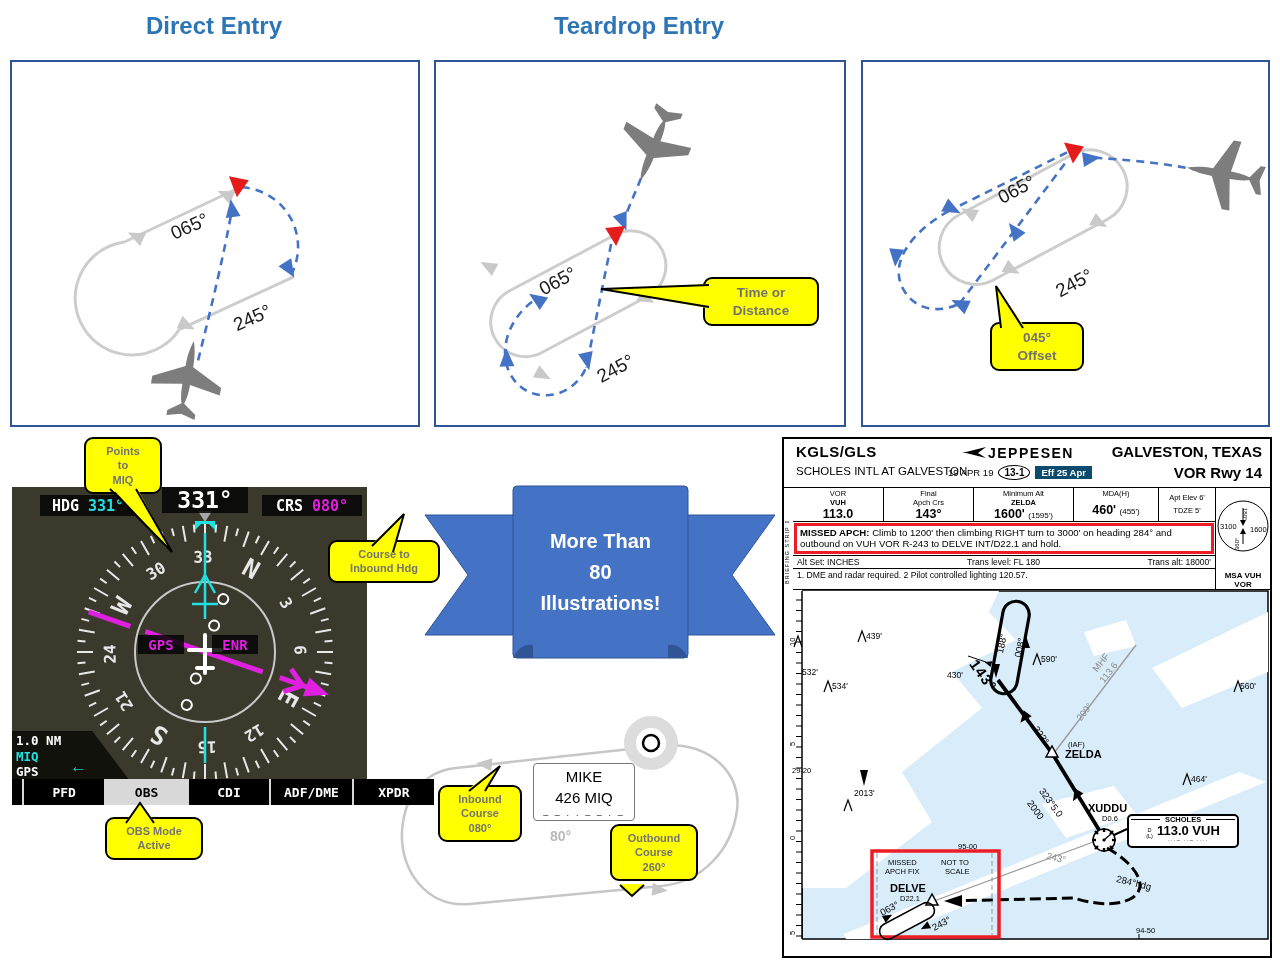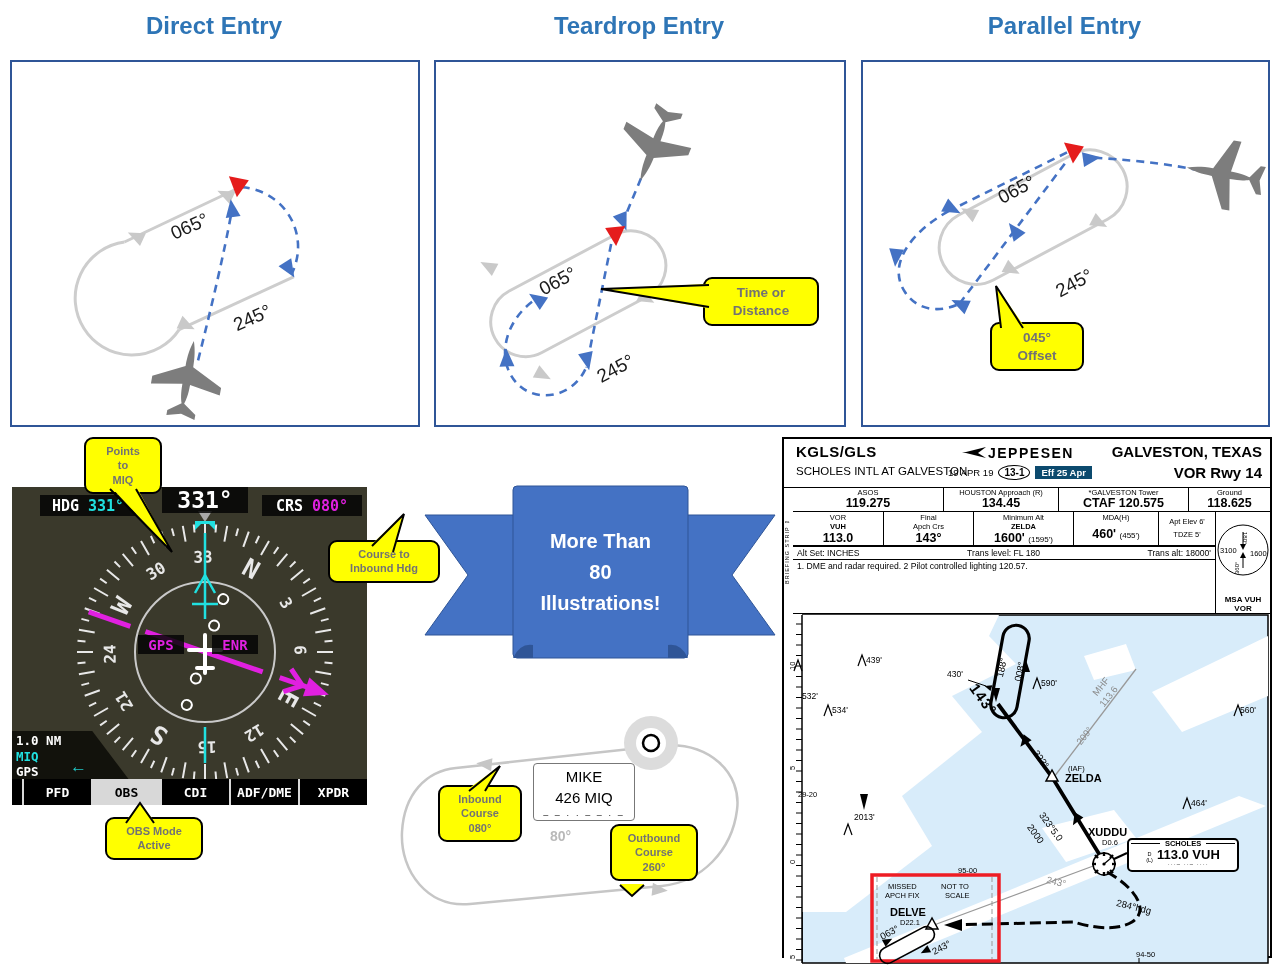--- a/index.html
+++ b/index.html
@@ -37,21 +37,21 @@
   #crs-box{left:250px;top:8px;width:100px;height:21px;font-size:15px;}
   #heading-box{left:150px;top:0;width:86px;height:26px;font-size:23px;}
   .cyan{color:#20e0e0;} .magenta{color:#e020e0;}
   #gps-annun{left:126px;top:148px;width:46px;height:19px;font-size:14px;color:#e020e0;}
   #enr-annun{left:200px;top:148px;width:46px;height:19px;font-size:14px;color:#e020e0;}
   #datablock{position:absolute;left:0;top:244px;width:118px;height:50px;z-index:3;
              background:#12120c;clip-path:polygon(0 0,68% 0,100% 100%,0 100%);
              font-family:"DejaVu Sans Mono",monospace;font-weight:bold;font-size:12.5px;
              color:#fff;line-height:1.25;padding:2px 0 0 4px;box-sizing:border-box;}
   #db-arrow{position:absolute;left:58px;top:270px;color:#20c8c8;font-size:17px;z-index:3;}
-  #softkeys{position:absolute;left:0;bottom:0;width:355px;height:26px;background:#000;
+  #softkeys{position:absolute;left:0;bottom:0;width:422px;height:26px;background:#000;
             display:flex;align-items:stretch;z-index:4;padding-left:10px;box-sizing:border-box;}
   .softkey{flex:1;background:#000;color:#fff;border:none;border-left:2px solid #d8d8d8;
            font-family:"DejaVu Sans Mono",monospace;font-weight:bold;font-size:13px;padding:0;}
   .softkey.active{background:#d8d8d8;color:#000;}
   
   #mike{left:390px;top:700px;width:390px;height:260px;}
   #mike-box{position:absolute;left:143px;top:63px;width:100px;height:56px;background:#fff;
             border:1.5px solid #777;border-radius:4px;text-align:center;z-index:2;}
   #mike-box .nm{font-size:15px;line-height:1.15;margin-top:4px;}
   #mike-box .morse{font-size:9px;letter-spacing:2px;color:#222;margin-top:3px;}
@@ -114,21 +114,20 @@
 
   <svg width="0" height="0" style="position:absolute" aria-hidden="true">
     <defs>
       <path id="plane-shape" d="M0,-30 C2,-24 3,-18 3,-10 L27,2 L27,8 L3,4 C3,12 2,16 1,19 L11,26 L11,30 L0,27 L-11,30 L-11,26 L-1,19 C-2,16 -3,12 -3,4 L-27,8 L-27,2 L-3,-10 C-3,-18 -2,-24 0,-30 Z"></path>
       <polygon id="arrow-tri" points="-5,-6 5,-6 0,6"></polygon>
     </defs>
   </svg>
 
   <div class="entry-title" style="left:10px;width:408px;">Direct Entry</div>
   <div class="entry-title" style="left:434px;width:410px;">Teardrop Entry</div>
-  <div class="entry-title" style="left:861px;width:407px;">Parallel Entry</div>
 
   <div class="entry-box" style="left:10px;width:406px;">
     <svg viewBox="0 0 408 363">
       <g stroke="#cdcdcd" stroke-width="3" fill="none">
         <path d="M113,180 L225,127"></path>
         <path d="M113,180 A57,57 0 1 0 168,268"></path>
         <path d="M168,268 L283,215"></path>
       </g>
       <g fill="#c9c9c9">
         <use href="#arrow-tri" transform="translate(124,174) rotate(115) scale(1.4)"></use>
@@ -332,38 +331,20 @@
       <div id="jh-meta">
         <span>19 APR 19</span>
         <span id="jh-index">13-1</span>
         <span id="jh-eff">Eff 25 Apr</span>
       </div>
       <div id="jh-city">GALVESTON, TEXAS</div>
       <div id="jh-proc">VOR Rwy 14</div>
     </div>
     <div id="strip-label">BRIEFING STRIP ™</div>
 
-    <div class="comm-row">
-      <div class="comm-cell" style="width:150px;">
-        <div class="comm-label">ASOS</div>
-        <div class="comm-value">119.275</div>
-      </div>
-      <div class="comm-cell" style="width:115px;">
-        <div class="comm-label">HOUSTON Approach (R)</div>
-        <div class="comm-value">134.45</div>
-      </div>
-      <div class="comm-cell" style="width:130px;">
-        <div class="comm-label">*GALVESTON Tower</div>
-        <div class="comm-value">CTAF 120.575</div>
-      </div>
-      <div class="comm-cell" style="flex:1;">
-        <div class="comm-label">Ground</div>
-        <div class="comm-value">118.625</div>
-      </div>
-    </div>
 
     <div id="brief-main">
       <div id="brief-left">
         <div class="row2">
           <div class="b-cell" style="width:90px;">
             <div class="b-label">VOR</div>
             <div class="b-label" style="font-weight:bold">VUH</div>
             <div class="b-value">113.0</div>
           </div>
           <div class="b-cell" style="width:90px;">
@@ -378,20 +359,23 @@
           </div>
           <div class="b-cell" style="width:85px;">
             <div class="b-label">MDA(H)</div>
             <div class="b-value" style="margin-top:6px"><span>460'</span> <span class="b-sub">(455')</span></div>
           </div>
           <div class="b-cell" style="flex:1;">
             <div class="b-label" style="margin-top:4px">Apt Elev  6'</div>
             <div class="b-label" style="margin-top:4px">TDZE  5'</div>
           </div>
         </div>
+        <div id="missed-box">
+          <b>MISSED APCH:</b> <span>Climb to 1200' then climbing RIGHT turn to 3000' on heading 284° and outbound on VUH VOR R-243 to DELVE INT/D22.1 and hold.</span>
+        </div>
         <div id="settings-row">
           <span>Alt Set: INCHES</span>
           <span>Trans level: FL 180</span>
           <span>Trans alt: 18000'</span>
         </div>
         <div id="notes-row">1. DME and radar required. 2 Pilot controlled lighting 120.57.</div>
       </div>
       <div id="msa-cell">
         <svg width="54" height="78" viewBox="0 0 54 78">
           <circle cx="27" cy="38" r="25" stroke="#000" stroke-width="1" fill="none"></circle>
@@ -485,21 +469,21 @@
       </svg>
       <div class="plan-labels">
 
       <span class="plb obs" style="left: 18px; top: 46px; margin-top: 31px;">532'</span>
           <span class="plb obs" style="left: 82px; top: 41px;">439'</span>
           <span class="plb obs" style="left: 48px; top: 91px;">534'</span>
           <span class="plb obs" style="left: 257px; top: 64px;">590'</span>
           <span class="plb obs" style="left: 456px; top: 91px;">560'</span>
           <span class="plb obs" style="left: 407px; top: 184px;">464'</span>
           <span class="plb obs" style="left: 70px; top: 198px;">2013'</span>
-          <span class="plb obs" style="left: 163px; top: 55px;">430'</span>
+          <span class="plb obs" style="left: 163px; top: 80px;">430'</span>
           <span class="plb big" style="left: 196px; top: 66px; transform: rotate(54deg);">143°</span>
           <span class="plb" style="left: 210px; top: 62px; transform: rotate(-78deg);">188°</span>
           <span class="plb" style="left: 228px; top: 66px; transform: rotate(-78deg);">008°</span>
           <span class="plb" style="left: 256px; top: 134px; transform: rotate(54deg);">323°</span>
           <span class="plb" style="left: 250px; top: 208px; transform: rotate(54deg);">2000</span>
           <span class="plb" style="left: 262px; top: 196px; transform: rotate(54deg);">323°5.0</span>
           <span class="plb tiny" style="left: 284px; top: 150px;">(IAF)</span>
           <span class="plb fixname" style="left: 281px; top: 158px;">ZELDA</span>
           <span class="plb fixname" style="left: 304px; top: 212px;">XUDDU</span>
           <span class="plb tiny" style="left: 318px; top: 224px;">D0.6</span>
@@ -513,21 +497,21 @@
           <span class="plb tiny" style="left: 104px; top: 268px;">MISSED</span>
           <span class="plb tiny" style="left: 101px; top: 277px;">APCH FIX</span>
           <span class="plb tiny" style="left: 157px; top: 268px;">NOT TO</span>
           <span class="plb tiny" style="left: 161px; top: 277px;">SCALE</span>
           <span class="plb fixname" style="left: 106px; top: 292px;">DELVE</span>
           <span class="plb tiny" style="left: 116px; top: 304px;">D22.1</span>
           <span class="plb" style="left: 94px; top: 318px; transform: rotate(-28deg);">063°</span>
           <span class="plb" style="left: 146px; top: 333px; transform: rotate(-28deg);">243°</span>
           <span class="plb tiny" style="left: 4px; top: 56px; transform: rotate(-90deg);">10</span>
           <span class="plb tiny" style="left: 4px; top: 156px; transform: rotate(-90deg);">5</span>
-          <span class="plb tiny" style="left: 8px; top: 176px; margin-left: 6px;">29-20</span>
+          <span class="plb tiny" style="left: 8px; top: 176px;">29-20</span>
           <span class="plb tiny" style="left: 4px; top: 250px; transform: rotate(-90deg);">0</span>
           <span class="plb tiny" style="left: 4px; top: 345px; transform: rotate(-90deg);">5</span>
         </div>
       <div id="navbox">
         <div class="nb-name">SCHOLES</div>
         <div class="nb-row">
           <div class="nb-dl"><span>D</span><br><span>(L)</span></div>
           <div>
             <div class="nb-freq">113.0 VUH</div>
             <div class="nb-morse">···–  ··–  ····</div>

